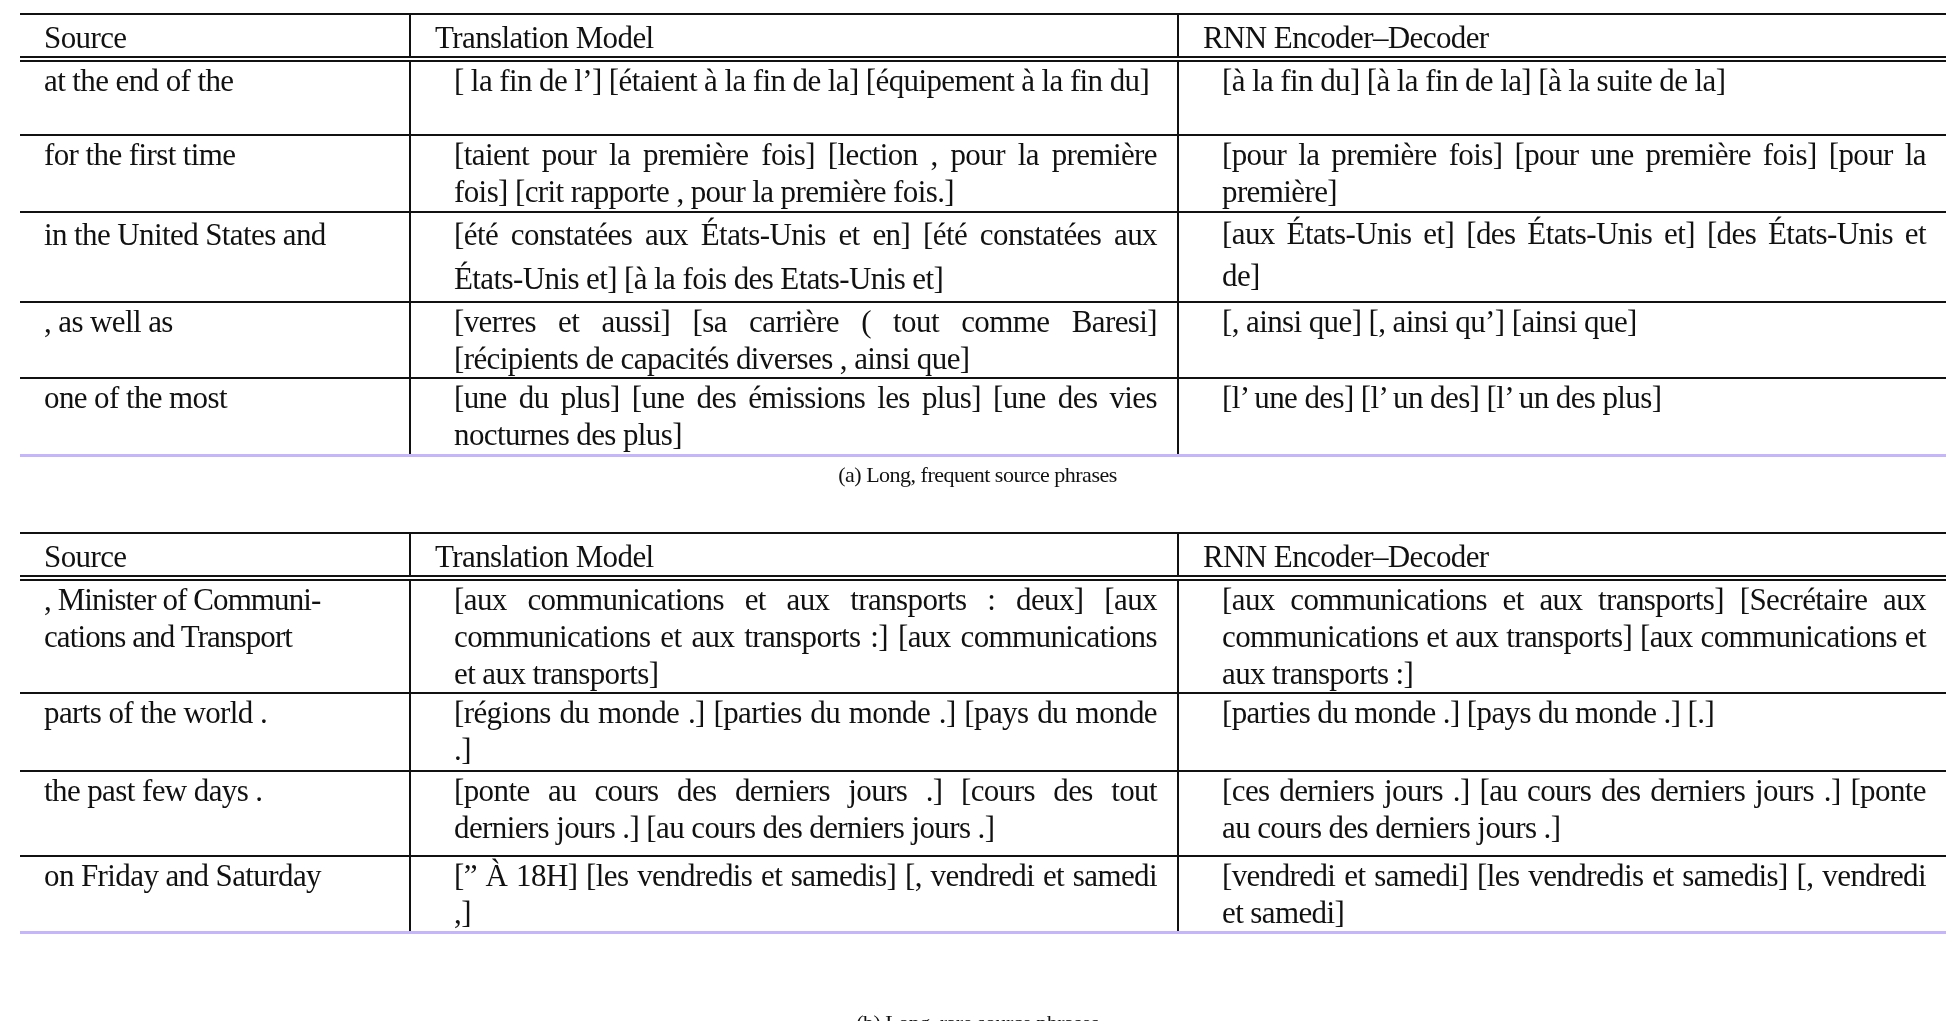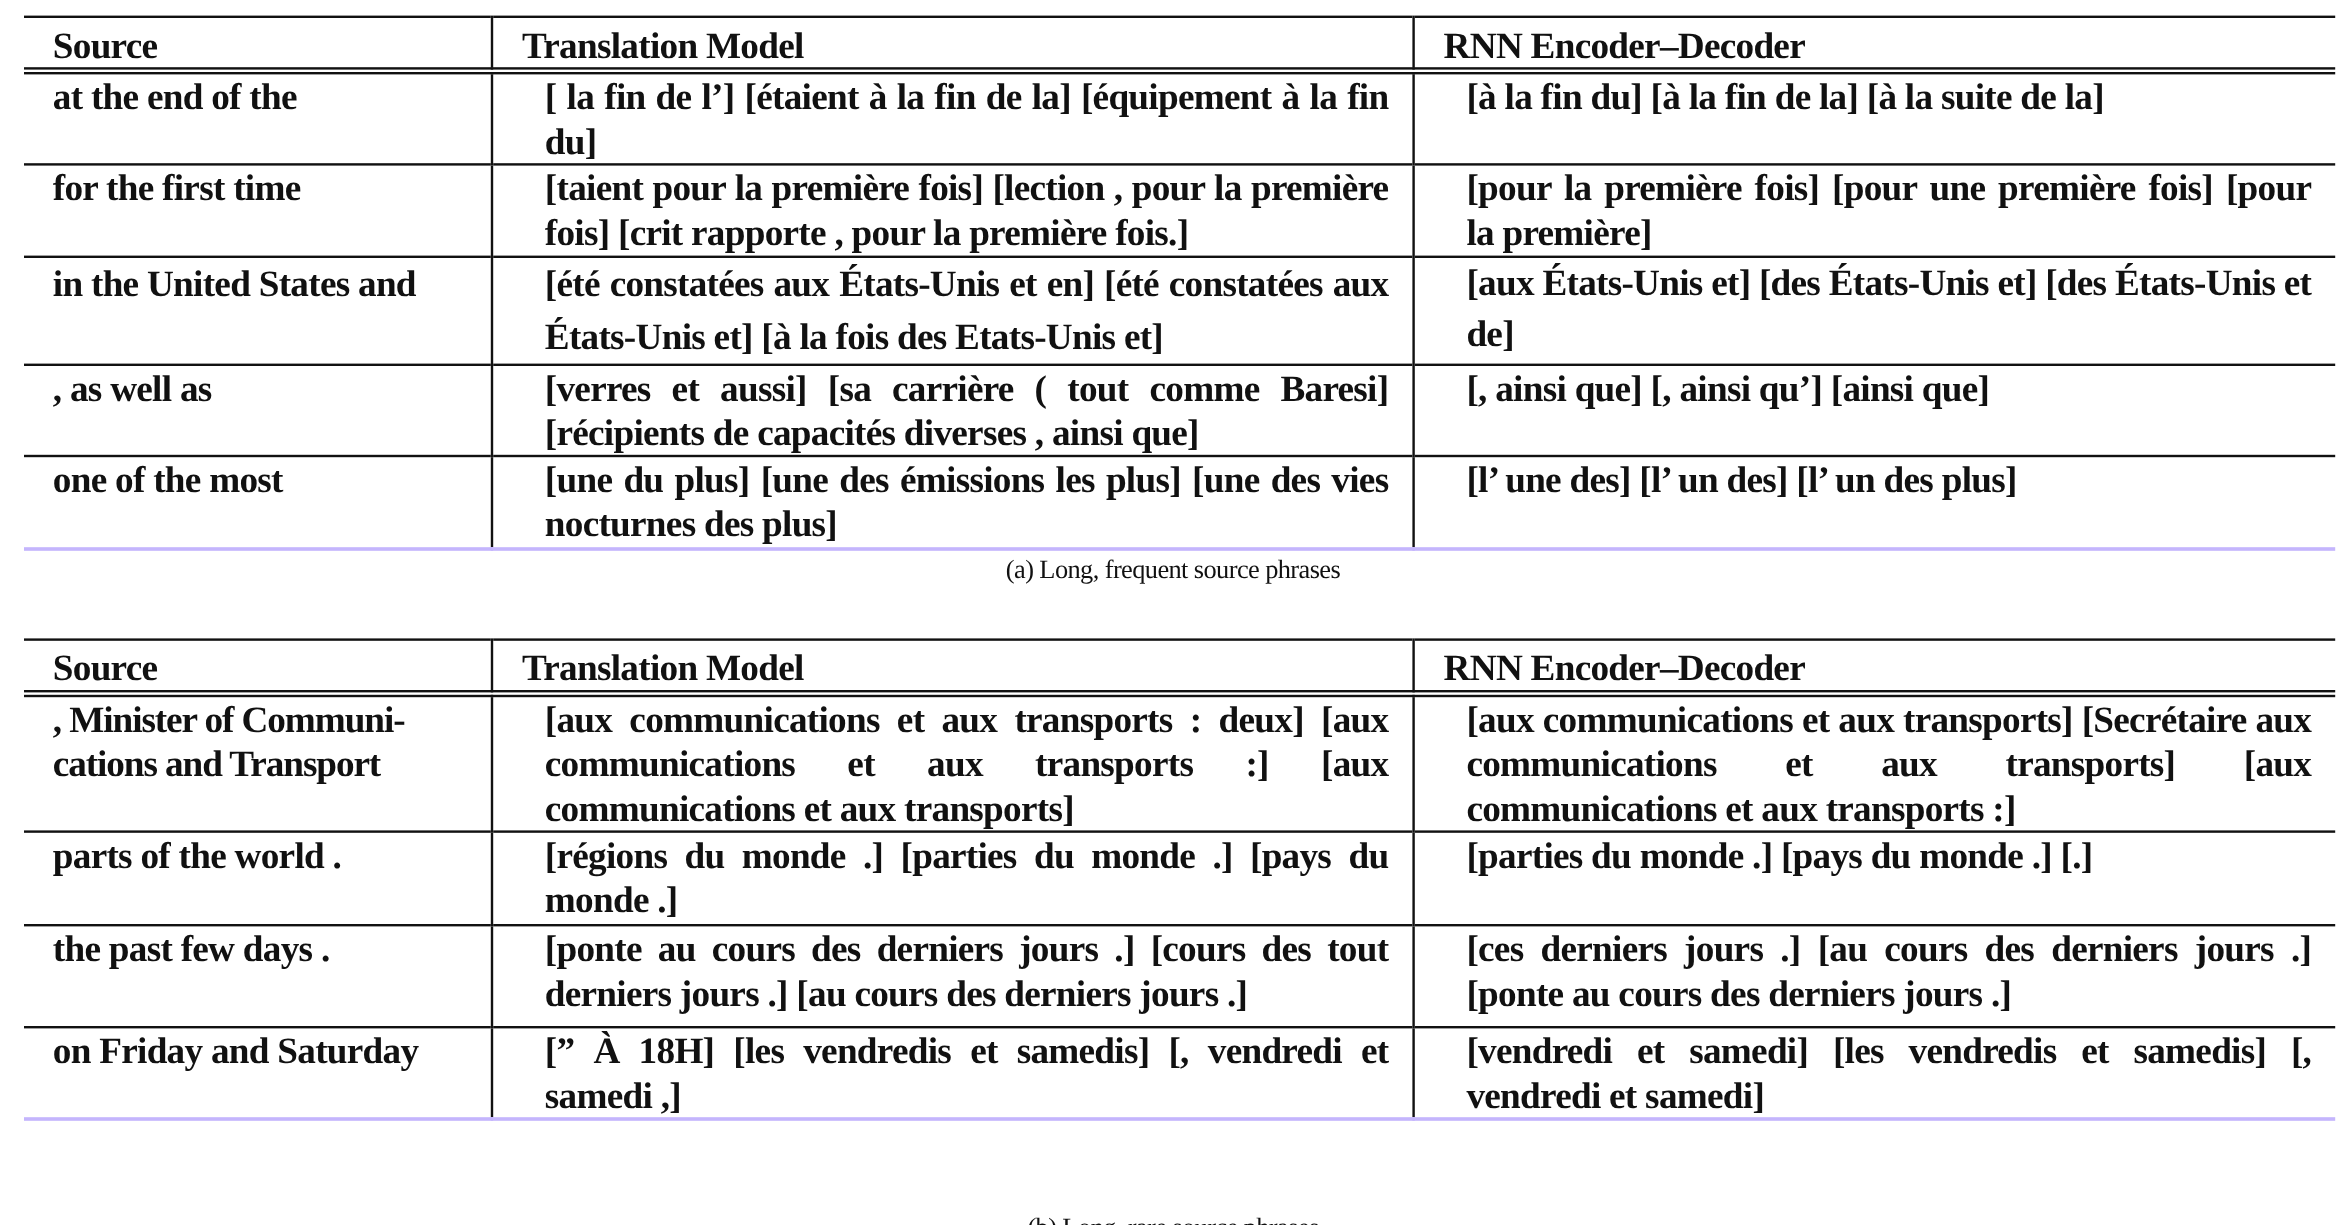--- a/index.html
+++ b/index.html
@@ -9,21 +9,21 @@
     color: #111111;
   }
   .tbl {
     position: absolute; left: 20px; width: 1926px;
     border-collapse: collapse; table-layout: fixed;
   }
   .tbl col.c1 { width: 390px; }
   .tbl col.c2 { width: 768px; }
   .tbl col.c3 { width: 768px; }
   .tbl th, .tbl td {
-    font-weight: bold; text-align: left; vertical-align: top;
+    font-weight: normal; text-align: left; vertical-align: top;
     font-size: 31px; line-height: 37px;
     padding: 0 20px 0 24px;
     letter-spacing: -0.6px;
   }
   .tbl th { padding-top: 4px; height: 33px; }
   .tbl td.src { padding-left: 24px; }
   .tbl td.just { text-align: justify; padding-left: 43px; }
   .tbl th + th, .tbl td + td { border-left: 2px solid #111; }
   .tbl thead tr { border-top: 2px solid #111; border-bottom: 6px double #111; }
   .tbl tbody tr { border-bottom: 2px solid #111; }

